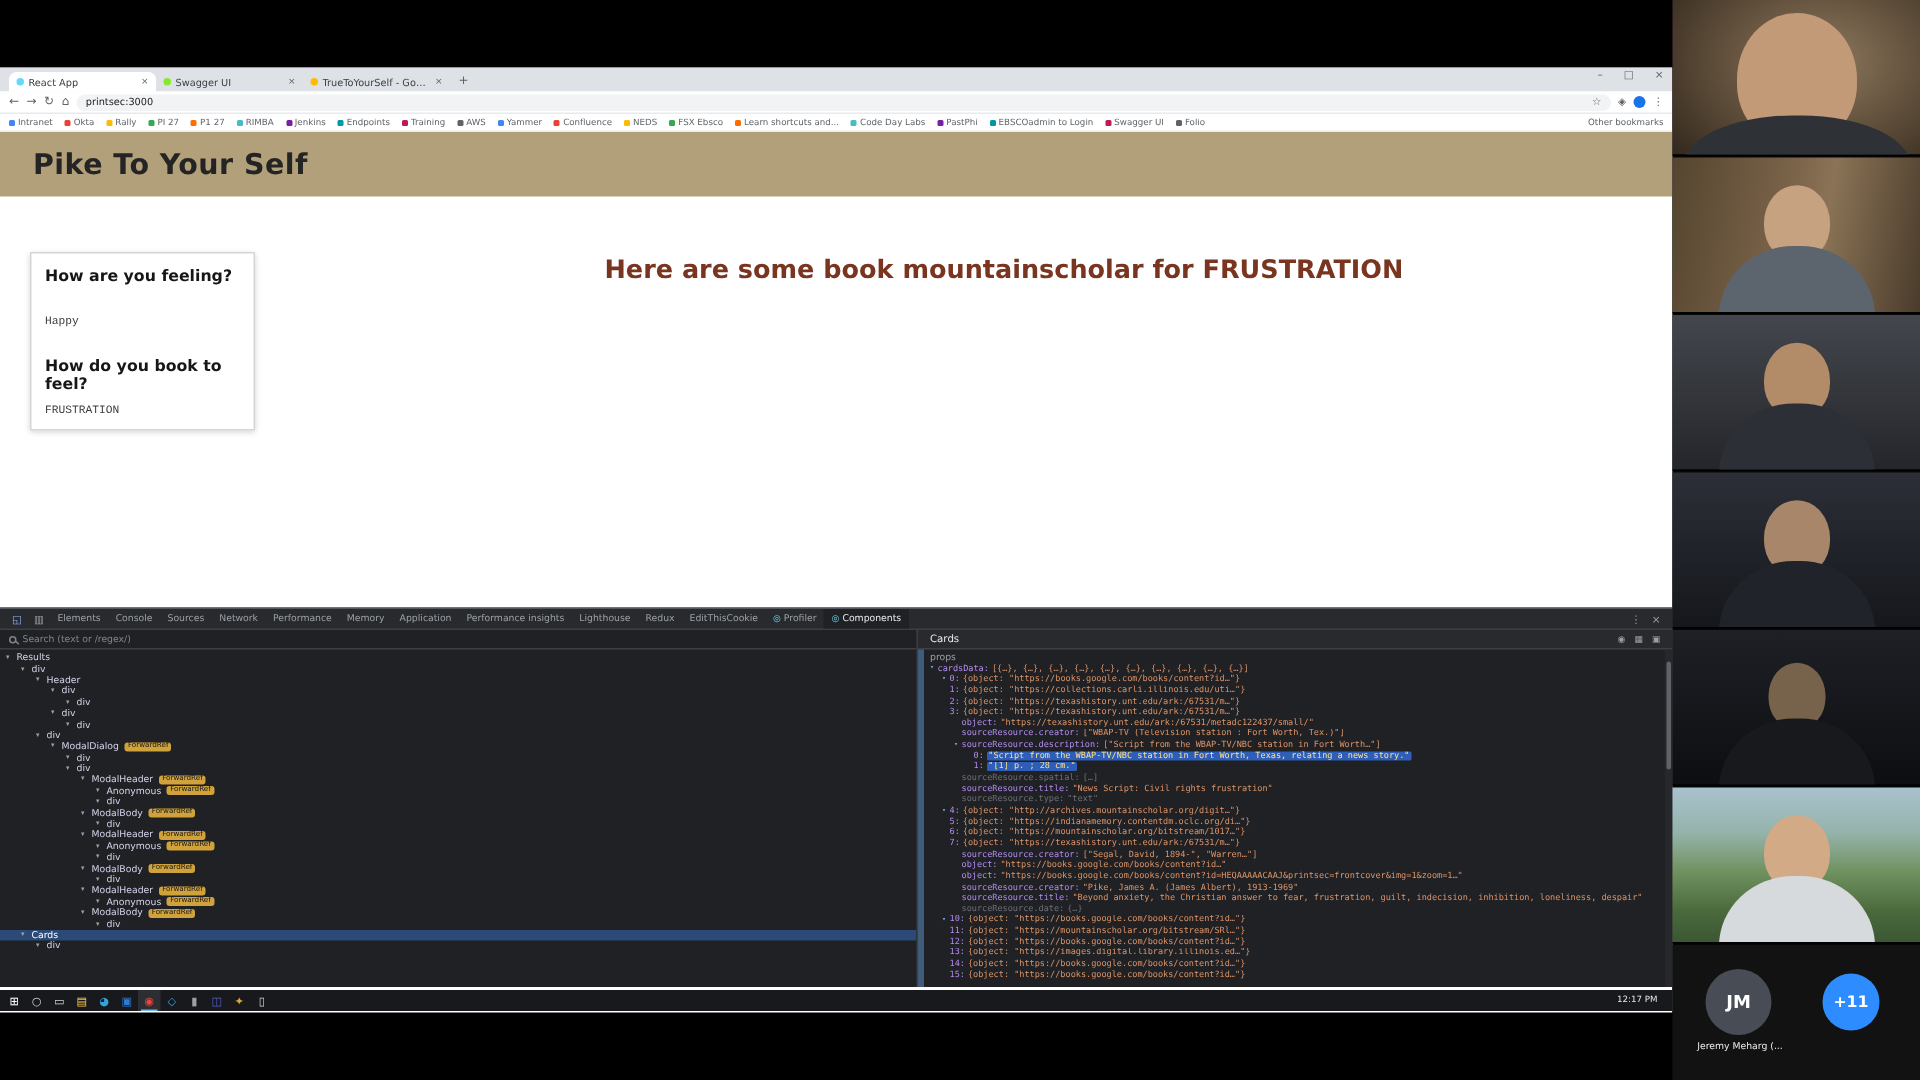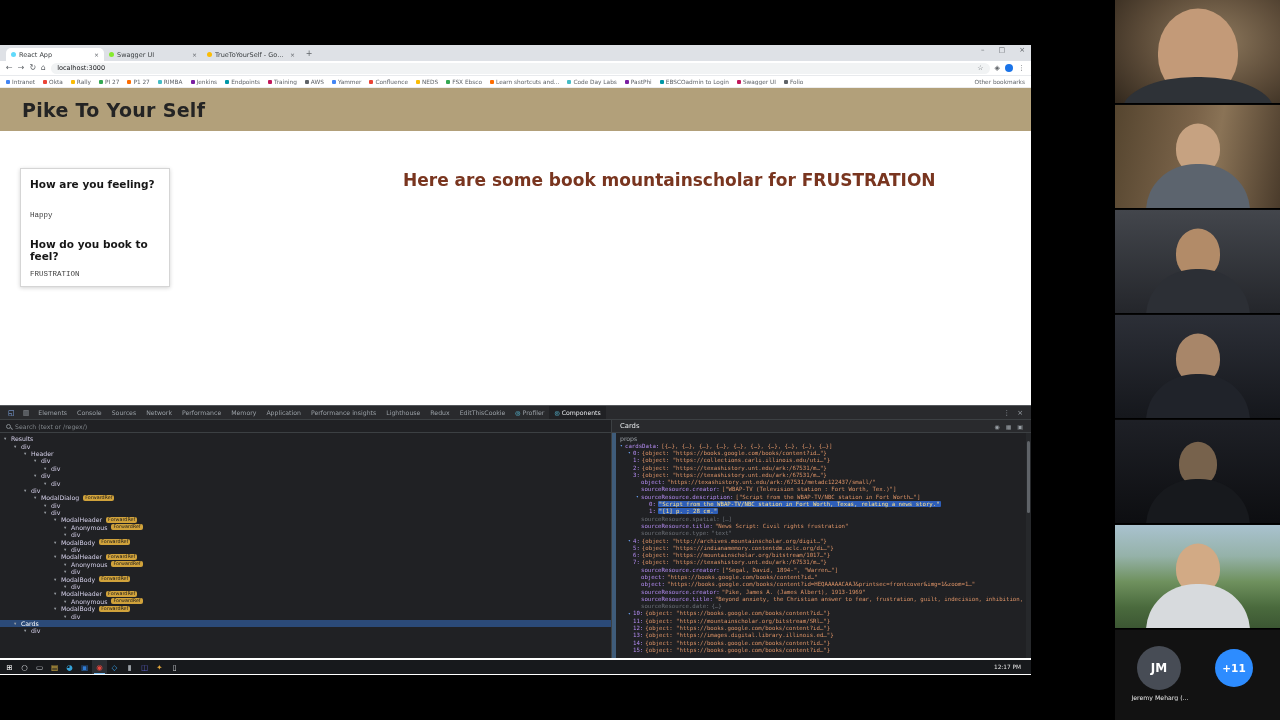--- a/index.html
+++ b/index.html
@@ -1,20 +1,20 @@
 <!DOCTYPE html>
 <html><head>
 <meta charset="utf-8">
 <style>
   *{margin:0;padding:0;box-sizing:border-box;}
   html,body{width:1280px;height:720px;background:#000;overflow:hidden;font-family:"DejaVu Sans",sans-serif;}
   .stage{position:absolute;left:0;top:0;width:1280px;height:720px;background:#000;}
 
   
-  .share{position:absolute;left:0;top:45px;width:1031px;height:630px;background:#fff;overflow:hidden;}
+  .share{position:absolute;left:0;top:45px;width:1115px;height:630px;background:#fff;overflow:hidden;}
 
   
   .chrome-tabstrip{position:absolute;left:0;top:0;width:100%;height:16px;background:#dee1e6;display:flex;align-items:flex-end;}
   .tabs{display:flex;align-items:flex-end;height:16px;padding-left:6px;}
   .tab{display:flex;align-items:center;gap:3px;height:13px;width:98px;padding:0 5px;border-radius:5px 5px 0 0;font-size:6.5px;color:#3c4043;}
   .tab.active{background:#fff;}
   .tab .favicon{width:5px;height:5px;border-radius:50%;flex:0 0 auto;}
   .tab .tab-title{white-space:nowrap;overflow:hidden;text-overflow:ellipsis;flex:1;}
   .tab .tab-close{font-size:6px;color:#5f6368;}
   .newtab{width:12px;height:12px;margin-left:3px;margin-bottom:2px;font-size:8px;color:#5f6368;display:flex;align-items:center;justify-content:center;}
@@ -142,21 +142,21 @@
         <span>×</span>
       </div>
     </div>
 
     <div class="chrome-toolbar">
       <span class="navico">←</span>
       <span class="navico">→</span>
       <span class="navico">↻</span>
       <span class="navico">⌂</span>
       <div class="omnibox">
-        <span class="url">localhost:3000</span>
+        <span class="url">printsec:3000</span>
         <span class="star">☆</span>
       </div>
       <div class="tb-right">
           <span>◈</span>
           <span class="avatar-dot"></span>
           <span>⋮</span>
         </div>
     </div>
 
     <div class="chrome-bookmarks">

